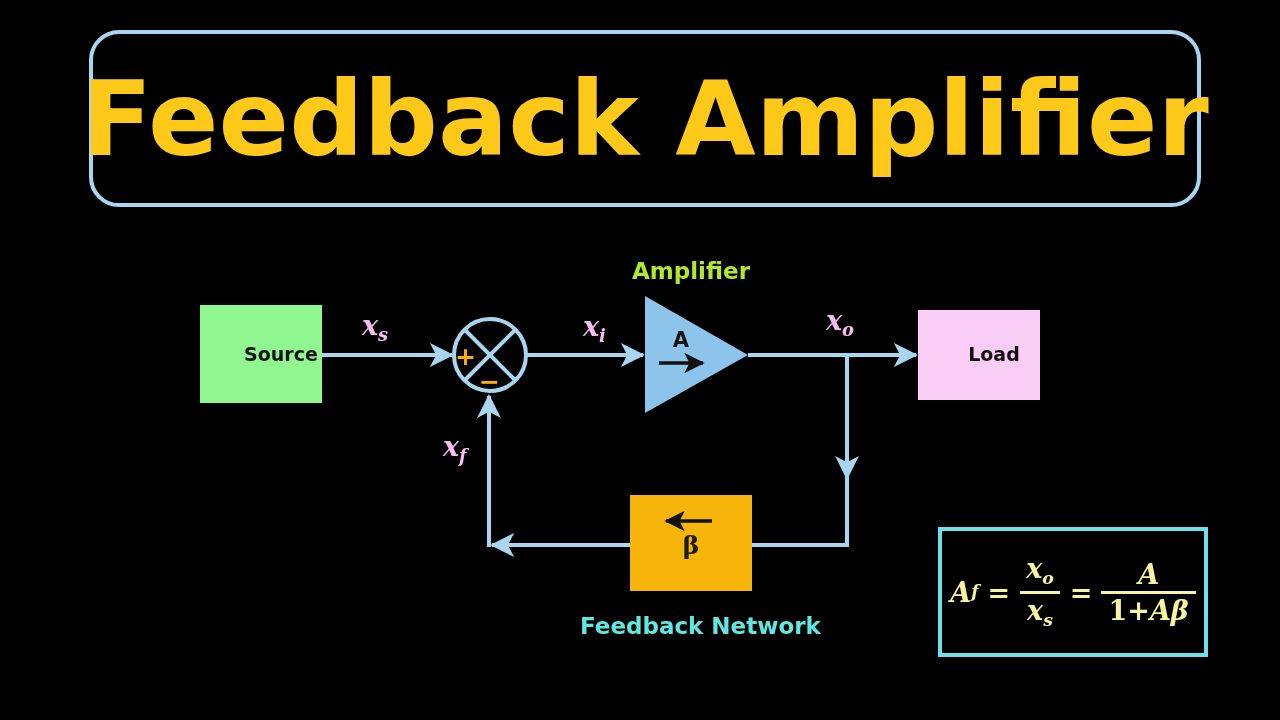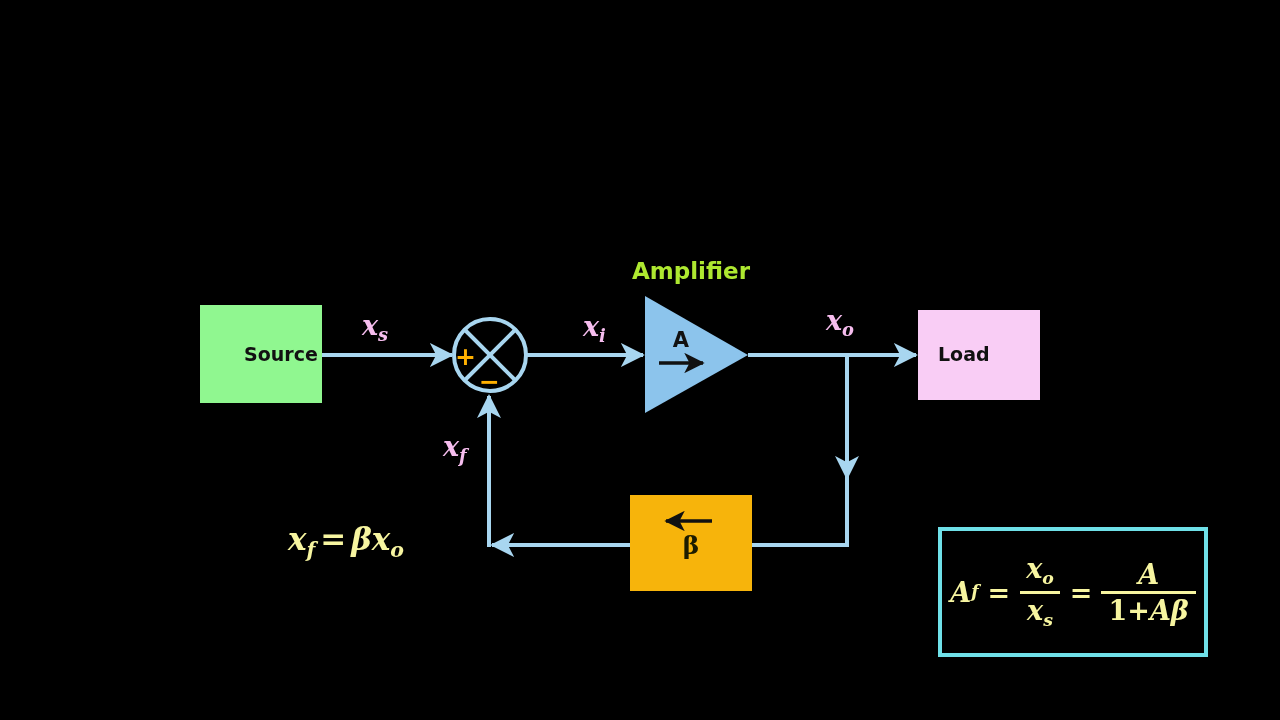--- a/index.html
+++ b/index.html
@@ -66,21 +66,21 @@
   .blk-label {
     position: absolute;
     color: #111111;
     font-family: "DejaVu Sans", sans-serif;
     font-weight: bold;
     font-size: 19px;
     white-space: nowrap;
     margin-left: 20px;
   }
   .src-label { left: 200px; top: 343px; width: 122px; text-align: center; }
-  .load-label { left: 918px; top: 343px; width: 112px; text-align: left; }
+  .load-label { left: 918px; top: 343px; width: 112px; text-align: center; }
 
   .tri-a {
     position: absolute;
     left: 648px;
     top: 328px;
     width: 66px;
     text-align: center;
     color: #111111;
     font-family: "DejaVu Sans", sans-serif;
     font-weight: bold;
@@ -209,20 +209,23 @@
     border-top: 3px solid #f7f5a0;
   }
   .nowrapnum { white-space: nowrap; }
   .upright { font-style: normal; }
 </style>
 </head>
 <body>
 
 <div id="stage">
 
+  <div class="title-box">
+    <div class="title-text">Feedback Amplifier</div>
+  </div>
 
   <svg id="diagram" viewBox="0 0 1280 720">
     <defs>
       <marker id="arrowBlue" viewBox="0 0 10 10" refX="9.2" refY="5" markerWidth="6" markerHeight="6" orient="auto-start-reverse">
         <path d="M 0 0 L 10 5 L 0 10 L 2.6 5 z" fill="#a8d6f0"></path>
       </marker>
       <marker id="arrowBlack" viewBox="0 0 10 10" refX="9.2" refY="5" markerWidth="6" markerHeight="6" orient="auto-start-reverse">
         <path d="M 0 0 L 10 5 L 0 10 L 2.6 5 z" fill="#111111"></path>
       </marker>
     </defs>
@@ -264,41 +267,39 @@
   <div class="blk-label load-label">Load</div>
 
   <div class="tri-a">A</div>
 
   <div class="beta-label">β</div>
 
   <div class="sign sign-plus">+</div>
   <div class="sign sign-minus">−</div>
 
   <div class="caption cap-amp">Amplifier</div>
+  <div class="caption cap-fb">Feedback Network</div>
 
   <div class="var var-xs">
     <span>x</span><sub>s</sub>
   </div>
 
   <div class="var var-xi">
     <span>x</span><sub>i</sub>
   </div>
 
   <div class="var var-xo">
     <span>x</span><sub>o</sub>
   </div>
 
   <div class="var var-xf">
     <span>x</span><sub>f</sub>
   </div>
 
 
-  <div class="eqn eq-fb">
-    <span>x</span><sub>f</sub><span class="op">=</span><span>β</span><span>x</span><sub>o</sub>
-  </div>
 
   <div class="formula-box">
     <div class="formula">
       <span>A</span>
         <sub>f</sub>
       <span class="eqsign">=</span>
       <span class="frac">
         <span class="num"><span>x</span><sub>o</sub></span>
         <span class="den"><span>x</span><sub>s</sub></span>
       </span>

